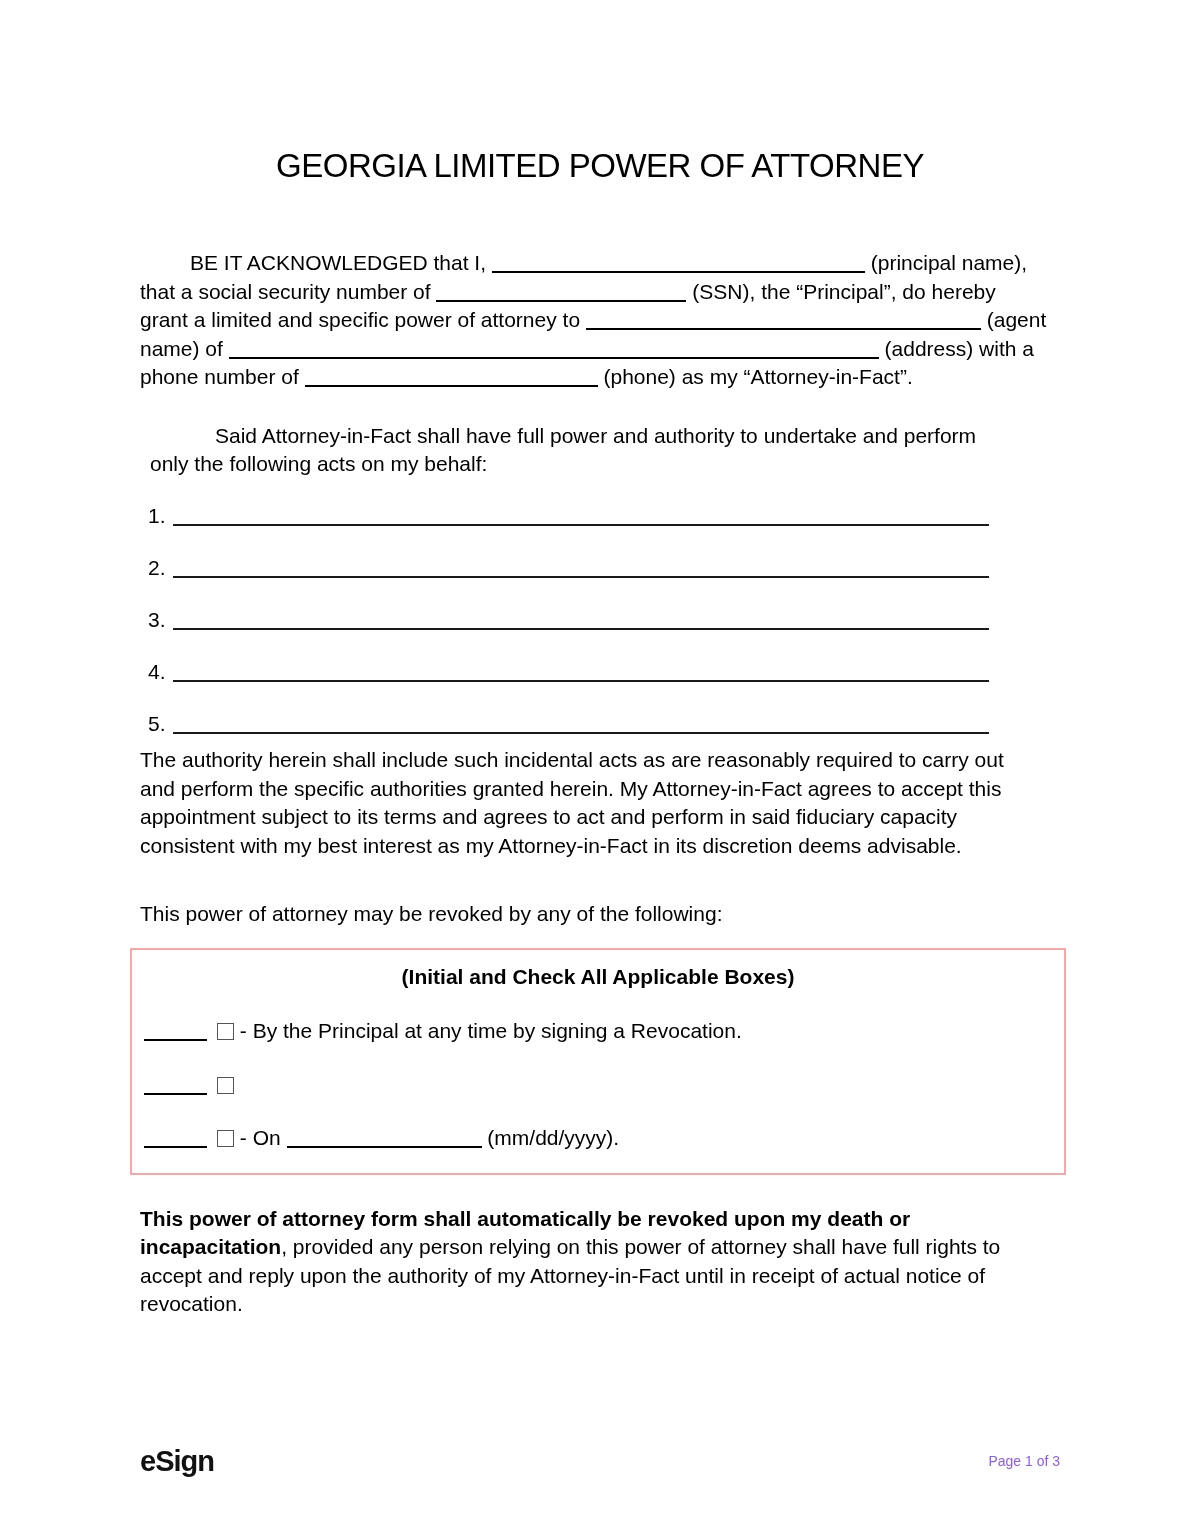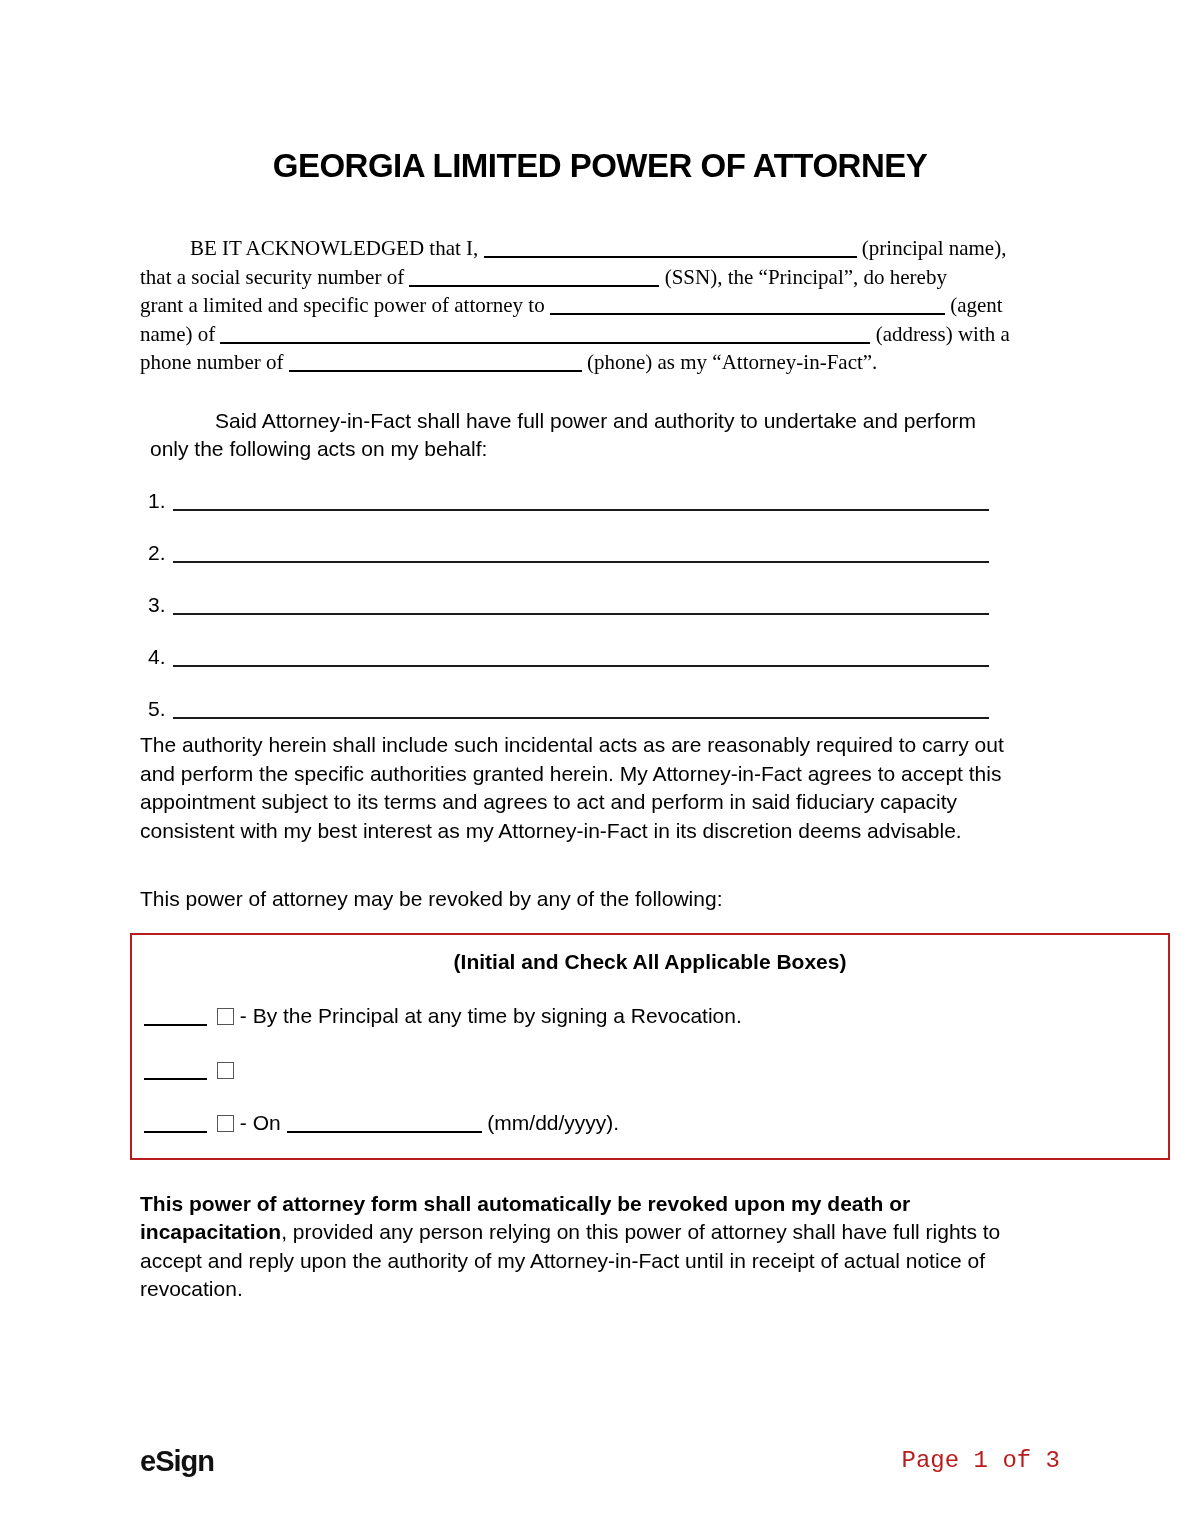--- a/index.html
+++ b/index.html
@@ -8,45 +8,45 @@
     width:1199px;height:1536px;
     background:#ffffff;
     font-family:"Liberation Sans","DejaVu Sans",sans-serif;
     font-size:21px;line-height:28.5px;color:#000;
     overflow:hidden;
   }
   .content{padding:0 139px 0 140px;}
   h1.doc-title{
     margin:0;padding-top:147px;
     font-size:33px;line-height:38px;
-    font-weight:700;text-align:center;letter-spacing:-0.5px;
+    font-weight:400;text-align:center;letter-spacing:-0.5px;
   }
   .para{margin:0;}
   .line{white-space:nowrap;}
   .t{white-space:pre;}
   .b{font-weight:700;}
   .blank{
     display:inline-block;
     height:14px;
     border-bottom:2px solid #000;
     vertical-align:-3px;
   }
-  .p-acknowledgment{margin-top:49px;font-family:Liberation Serif, serif;}
+  .p-acknowledgment{margin-top:64px;}
   .p-authority-intro{margin-top:30px;padding-left:10px;}
   .acts{margin-top:23px;padding-left:8px;}
   .act-row{line-height:28.5px;margin-bottom:23.5px;}
   .act-row:last-child{margin-bottom:8px;}
   .act-row .blank{margin-left:7px;border-bottom-color:#1a1a1a;}
   .p-incidental{margin-top:3px;}
   .p-revocation-intro{margin-top:40px;}
   .box{
     box-sizing:border-box;
     margin-left:-10px;margin-top:19px;
-    width:1040px;
-    border:2px solid #b91c1c;
+    width:936px;
+    border:2px solid #fca5a5;
     padding:13px 12px 20px 12px;
   }
   .box-heading{
     font-weight:700;text-align:center;line-height:28.5px;
   }
   .box-option{margin-top:25px;line-height:28.5px;white-space:nowrap;}
   .box-option:first-of-type{margin-top:26px;}
   .checkbox{
     display:inline-block;
     width:15px;height:15px;
@@ -54,21 +54,21 @@
     margin-left:10px;
     vertical-align:-2px;
     background:#fff;
   }
   .p-automatic{margin-top:30px;}
   .footer{
     position:absolute;left:140px;right:139px;top:1447px;
     display:flex;justify-content:space-between;align-items:flex-end;
   }
   .brand{font-size:29px;font-weight:700;letter-spacing:-1px;color:#111;}
-  .page-indicator{font-size:24px;color:#b91c1c;font-family:Liberation Mono, monospace;}
+  .page-indicator{font-size:14px;color:#8b5cf6;}
 </style>
 </head>
 <body>
 
 <div class="page">
   <div class="content">
 
     <h1 class="doc-title">GEORGIA LIMITED POWER OF ATTORNEY</h1>
 
     <div class="para p-acknowledgment">

